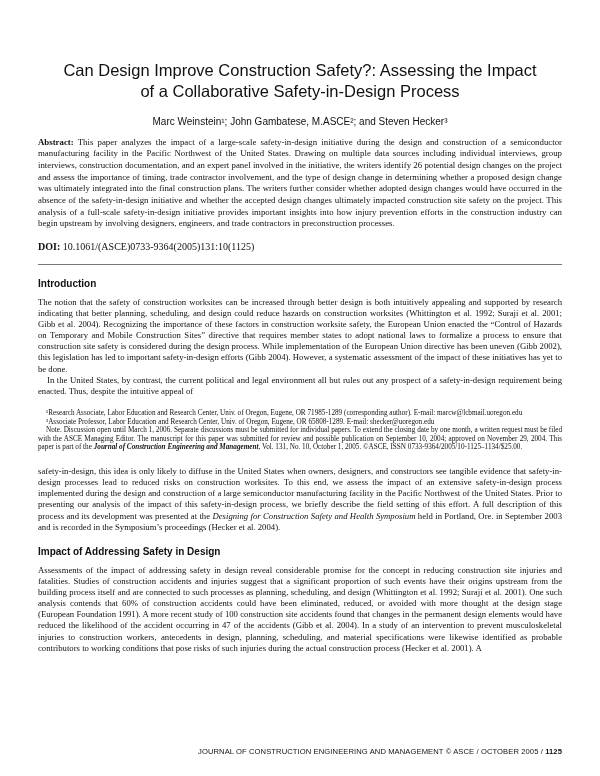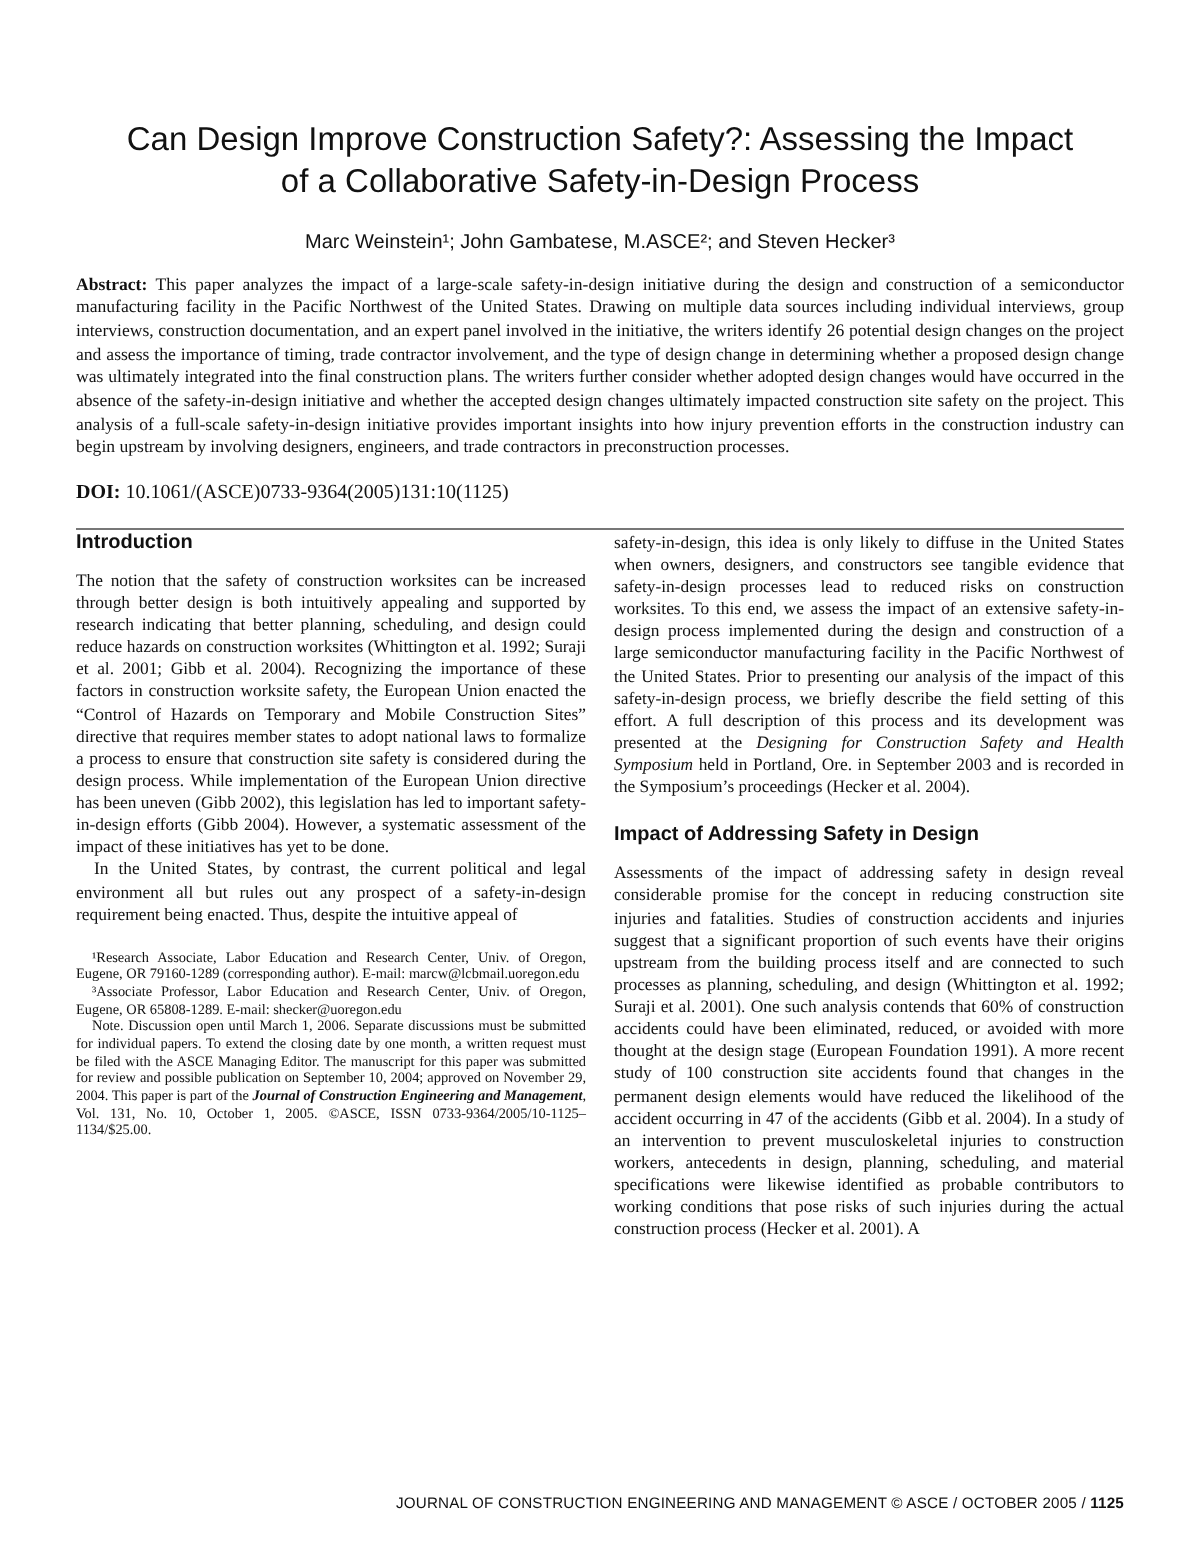--- a/index.html
+++ b/index.html
@@ -47,21 +47,22 @@
     text-align: left;
   }
   .front-rule {
     border: 0;
     border-top: 1px solid #777;
     margin: 12px 0 0 0;
   }
   .columns {
     display: flex;
     gap: 14px;
-    margin-top: 1px;
+    margin-top: 13px;
+    flex-direction: column;
   }
   .col {
     flex: 1 1 0;
     font-size: 8.7px;
     line-height: 1.28;
     text-align: justify;
   }
   h2.sec {
     font-family: "Liberation Sans", sans-serif;
     font-weight: bold;
@@ -110,21 +111,21 @@
   <hr class="front-rule">
 
   <div class="columns">
 
     <div class="col">
       <h2 class="sec">Introduction</h2>
       <p>The notion that the safety of construction worksites can be increased through better design is both intuitively appealing and supported by research indicating that better planning, scheduling, and design could reduce hazards on construction worksites (Whittington et al. 1992; Suraji et al. 2001; Gibb et al. 2004). Recognizing the importance of these factors in construction worksite safety, the European Union enacted the “Control of Hazards on Temporary and Mobile Construction Sites” directive that requires member states to adopt national laws to formalize a process to ensure that construction site safety is considered during the design process. While implementation of the European Union directive has been uneven (Gibb 2002), this legislation has led to important safety-in-design efforts (Gibb 2004). However, a systematic assessment of the impact of these initiatives has yet to be done.</p>
       <p class="indent">In the United States, by contrast, the current political and legal environment all but rules out any prospect of a safety-in-design requirement being enacted. Thus, despite the intuitive appeal of</p>
 
       <div class="footnotes">
-        <p>¹Research Associate, Labor Education and Research Center, Univ. of Oregon, Eugene, OR 79160-1289 (corresponding author). E-mail: marcw@lcbmail.uoregon.edu</p>
+        <p>¹Research Associate, Labor Education and Research Center, Univ. of Oregon, Eugene, OR 71985-1289 (corresponding author). E-mail: marcw@lcbmail.uoregon.edu</p>
         <p>³Associate Professor, Labor Education and Research Center, Univ. of Oregon, Eugene, OR 65808-1289. E-mail: shecker@uoregon.edu</p>
         <p><span>Note. Discussion open until March 1, 2006. Separate discussions must be submitted for individual papers. To extend the closing date by one month, a written request must be filed with the ASCE Managing Editor. The manuscript for this paper was submitted for review and possible publication on September 10, 2004; approved on November 29, 2004. This paper is part of the </span><span class="bital">Journal of Construction Engineering and Management</span><span>, Vol. 131, No. 10, October 1, 2005. ©ASCE, ISSN 0733-9364/2005/10-1125–1134/$25.00.</span></p>
       </div>
     </div>
 
     <div class="col">
       <p><span>safety-in-design, this idea is only likely to diffuse in the United States when owners, designers, and constructors see tangible evidence that safety-in-design processes lead to reduced risks on construction worksites. To this end, we assess the impact of an extensive safety-in-design process implemented during the design and construction of a large semiconductor manufacturing facility in the Pacific Northwest of the United States. Prior to presenting our analysis of the impact of this safety-in-design process, we briefly describe the field setting of this effort. A full description of this process and its development was presented at the </span><span class="ital">Designing for Construction Safety and Health Symposium</span><span> held in Portland, Ore. in September 2003 and is recorded in the Symposium’s proceedings (Hecker et al. 2004).</span></p>
 
       <h2 class="sec mid">Impact of Addressing Safety in Design</h2>
       <p>Assessments of the impact of addressing safety in design reveal considerable promise for the concept in reducing construction site injuries and fatalities. Studies of construction accidents and injuries suggest that a significant proportion of such events have their origins upstream from the building process itself and are connected to such processes as planning, scheduling, and design (Whittington et al. 1992; Suraji et al. 2001). One such analysis contends that 60% of construction accidents could have been eliminated, reduced, or avoided with more thought at the design stage (European Foundation 1991). A more recent study of 100 construction site accidents found that changes in the permanent design elements would have reduced the likelihood of the accident occurring in 47 of the accidents (Gibb et al. 2004). In a study of an intervention to prevent musculoskeletal injuries to construction workers, antecedents in design, planning, scheduling, and material specifications were likewise identified as probable contributors to working conditions that pose risks of such injuries during the actual construction process (Hecker et al. 2001). A</p>

